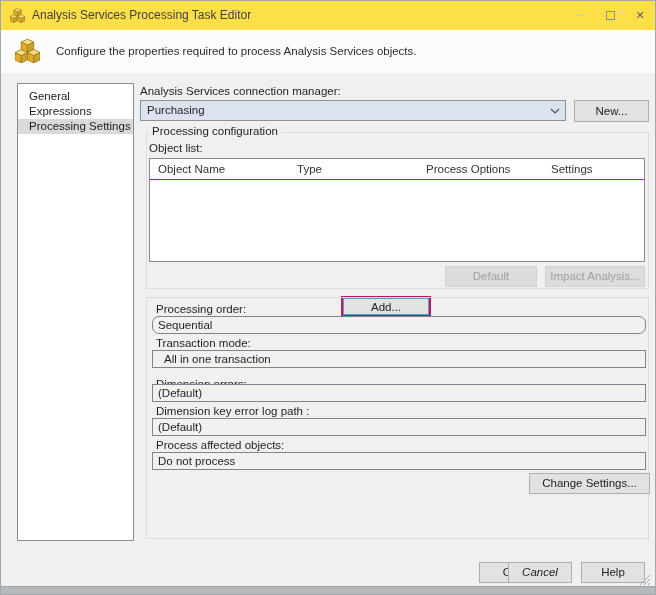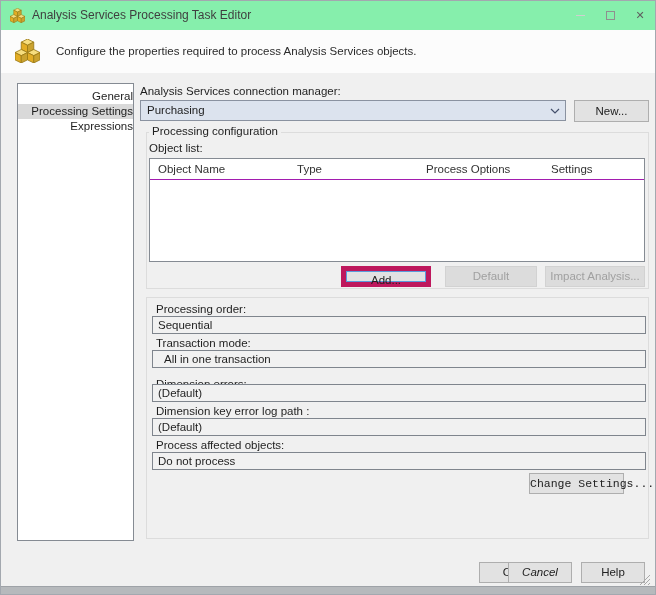--- a/index.html
+++ b/index.html
@@ -4,43 +4,43 @@
 <style>
   * { margin:0; padding:0; box-sizing:border-box; }
   html,body { background:#555; }
   body { font-family:"Liberation Sans", sans-serif; }
   #window {
     position:relative; width:656px; height:595px;
     background:#f0f0f0; border:1px solid #a3a8af; overflow:hidden;
     font-size:11.5px; color:#1e1e1e;
   }
   
-  .titlebar { position:absolute; left:0; top:0; width:100%; height:29px; background:#86efac; }
+  .titlebar { position:absolute; left:0; top:0; width:100%; height:29px; background:#fde047; }
   .titlebar .app-icon { position:absolute; left:9px; top:7px; width:15px; height:15px; }
   .titlebar .title { position:absolute; left:31px; top:0; line-height:29px; font-size:12px; color:#3f3f3f; white-space:nowrap; }
   .win-controls { position:absolute; right:0; top:0; height:29px; display:flex; }
   .win-btn { width:30px; height:29px; display:flex; align-items:center; justify-content:center; }
   .win-btn .dash { width:9px; height:1px; background:#cfcfcf; }
   .win-btn .box { width:9px; height:9px; border:1px solid #8f8f8f; }
   .win-btn.close { color:#5f5f5f; font-size:11px; }
   
   .headerband { position:absolute; left:0; top:29px; width:100%; height:43px; background:#fcfcfc; }
   .headerband .big-icon { position:absolute; left:14px; top:9px; }
   .headerband .desc { position:absolute; left:55px; top:15px; color:#2b2b2b; }
   
   .sidebar { position:absolute; left:16px; top:82px; width:117px; height:458px; background:#fff; border:1px solid #858b93; padding-top:5px; }
-  .side-item { height:15px; line-height:15px; padding-left:11px; cursor:default; white-space:nowrap;text-align:right; }
+  .side-item { height:15px; line-height:15px; padding-left:11px; cursor:default; white-space:nowrap; }
   .side-item.selected { background:#d9d9d9; }
   
   .lbl { position:absolute; white-space:nowrap; color:#1e1e1e; }
   .btn {
     position:absolute; background:#e2e2e2; border:1px solid #aeaeae;
     text-align:center; line-height:19px; height:21px; color:#222; cursor:default; white-space:nowrap;
   }
-  .btn.focused { border:5px solid #be185d; box-shadow: inset 0 0 0 1px #5a9bdc; }
+  .btn.focused { border:2px solid #be185d; box-shadow: inset 0 0 0 1px #5a9bdc; margin-top: 30px; }
   .btn.disabled { background:#dcdcdc; border-color:#d2d2d2; color:#a0a0a0; }
   .groupbox { position:absolute; border:1px solid #dcdcdc; }
   .grouplabel { position:absolute; background:#f0f0f0; padding:0 3px; white-space:nowrap; }
   
   .combo { position:absolute; left:139px; top:99px; width:426px; height:21px; background:#dce3ee; border:1px solid #8a92a0; }
   .combo .value { position:absolute; left:6px; top:0; line-height:19px; }
   .combo .chev { position:absolute; right:5px; top:7px; }
   
   .obj-table { position:absolute; left:148px; top:157px; width:496px; height:104px; background:#fff; border:1px solid #858b93; }
   .obj-head { display:flex; height:21px; border-bottom:1px solid #a21caf; color:#333; }
@@ -98,22 +98,22 @@
         </defs>
       <use href="#cubeB" x="6" y="0"></use>
         <use href="#cubeB" x="0" y="10"></use>
         <use href="#cubeB" x="12" y="10"></use>
     </svg>
     <span class="desc">Configure the properties required to process Analysis Services objects.</span>
   </div>
 
   <div class="sidebar">
     <div class="side-item">General</div>
+    <div class="side-item">Expressions</div>
     <div class="side-item selected">Processing Settings</div>
-    <div class="side-item">Expressions</div>
   </div>
 
   <span class="lbl" style="left:139px; top:84px;">Analysis Services connection manager:</span>
   <div class="combo">
     <span class="value">Purchasing</span>
     <svg class="chev" width="10" height="6" viewBox="0 0 10 6">
       <polyline points="1,1 5,5 9,1" fill="none" stroke="#44506b" stroke-width="1.2"></polyline>
     </svg>
   </div>
   <div class="btn" style="left:573px; top:99px; width:75px; height:22px; line-height:20px;">New...</div>
@@ -132,35 +132,35 @@
     </div>
   </div>
 
   <div class="btn focused" style="left:340px; top:265px; width:90px;">Add...</div>
   <div class="btn disabled" style="left:444px; top:265px; width:92px;">Default</div>
   <div class="btn disabled" style="left:544px; top:265px; width:100px;">Impact Analysis...</div>
 
   <div class="groupbox" style="left:145px; top:296px; width:503px; height:242px;"></div>
 
   <span class="lbl" style="left:155px; top:302px;">Processing order:</span>
-  <div class="field-box" style="top:315px;">Sequential</div>
+  <div class="field-box" style="top:315px;border-radius:7px;">Sequential</div>
 
   <span class="lbl" style="left:155px; top:336px;">Transaction mode:</span>
   <div class="field-box" style="top:349px;padding-left:11px;">All in one transaction</div>
 
   <span class="lbl" style="left:155px; top:370px;margin-top:7px;">Dimension errors:</span>
   <div class="field-box" style="top:383px;">(Default)</div>
 
   <span class="lbl" style="left:155px; top:404px;">Dimension key error log path :</span>
   <div class="field-box" style="top:417px;">(Default)</div>
 
   <span class="lbl" style="left:155px; top:438px;">Process affected objects:</span>
   <div class="field-box" style="top:451px;">Do not process</div>
 
-  <div class="btn" style="left:528px; top:472px; width:95px;font-family:Liberation Mono, monospace;">Change Settings...</div>
+  <div class="btn" style="left:528px; top:472px; width:121px;">Change Settings...</div>
 
   <div class="btn" style="left:434px; top:561px; width:64px;margin-left:44px;">OK</div>
   <div class="btn" style="left:507px; top:561px; width:64px;font-style:italic;">Cancel</div>
   <div class="btn" style="left:580px; top:561px; width:64px;">Help</div>
 
   <div class="bottom-strip"></div>
   <svg class="grip" viewBox="0 0 10 10">
     <line x1="0" y1="10" x2="10" y2="0" stroke="#a8a8a8" stroke-width="1"></line>
     <line x1="4" y1="10" x2="10" y2="4" stroke="#a8a8a8" stroke-width="1"></line>
     <line x1="8" y1="10" x2="10" y2="8" stroke="#a8a8a8" stroke-width="1"></line>

